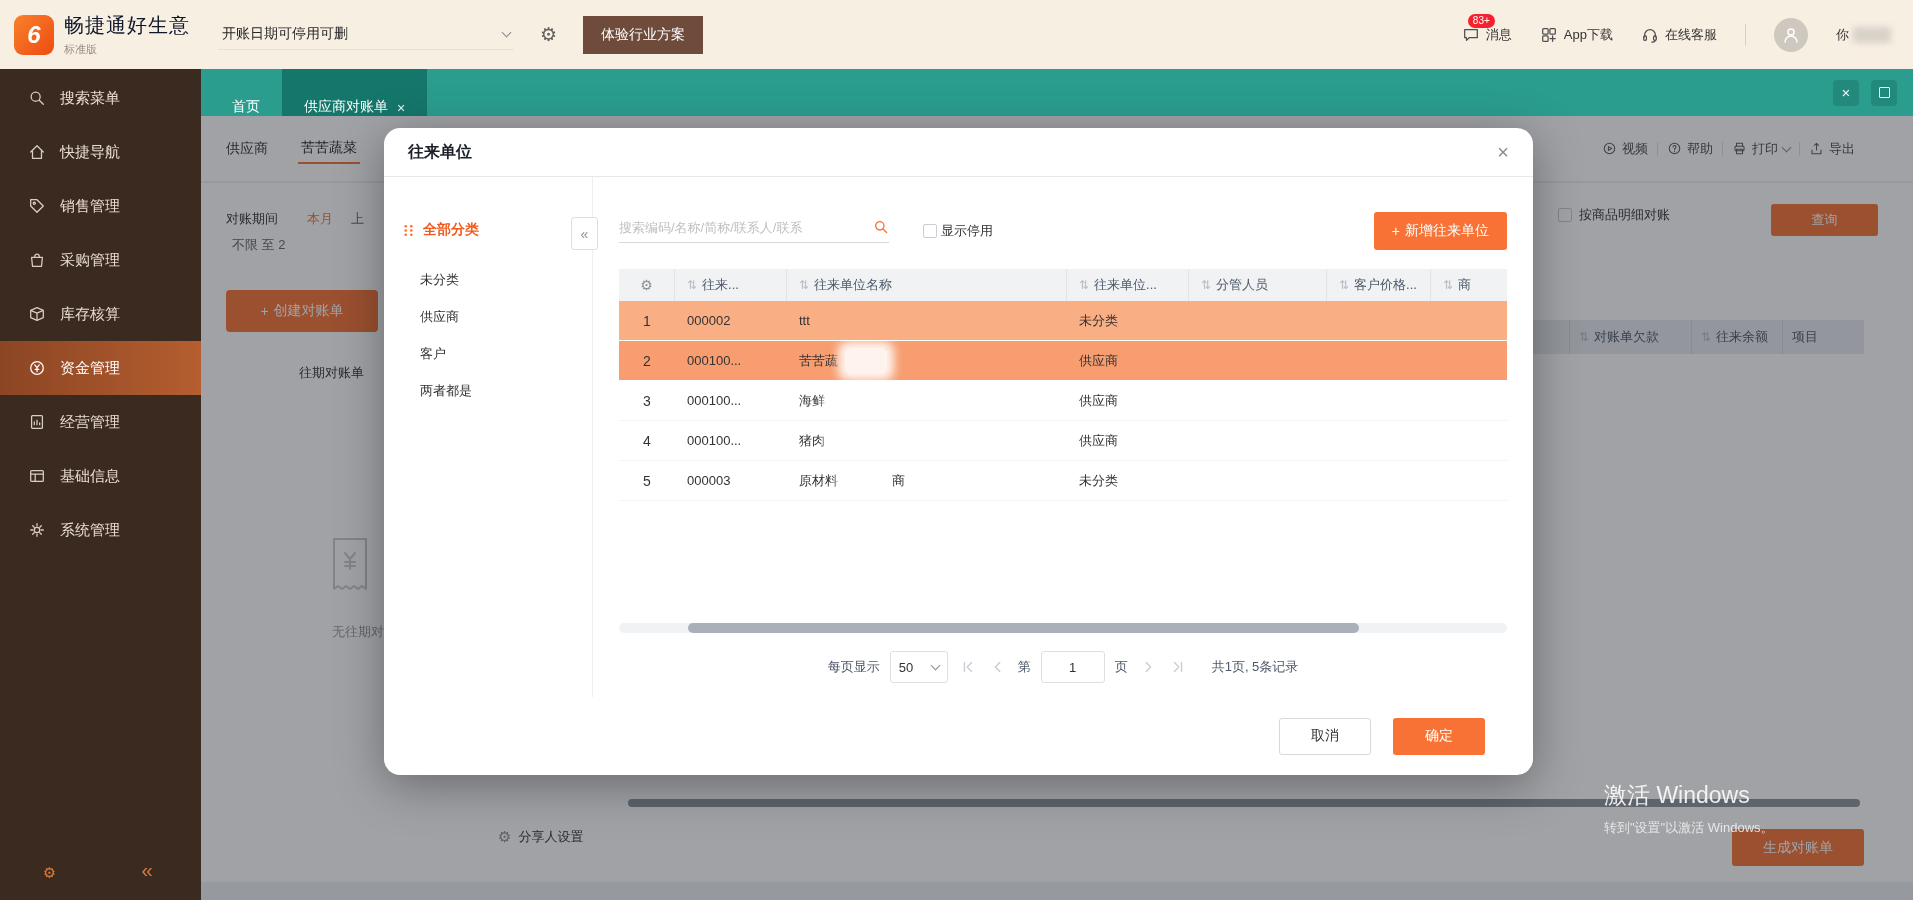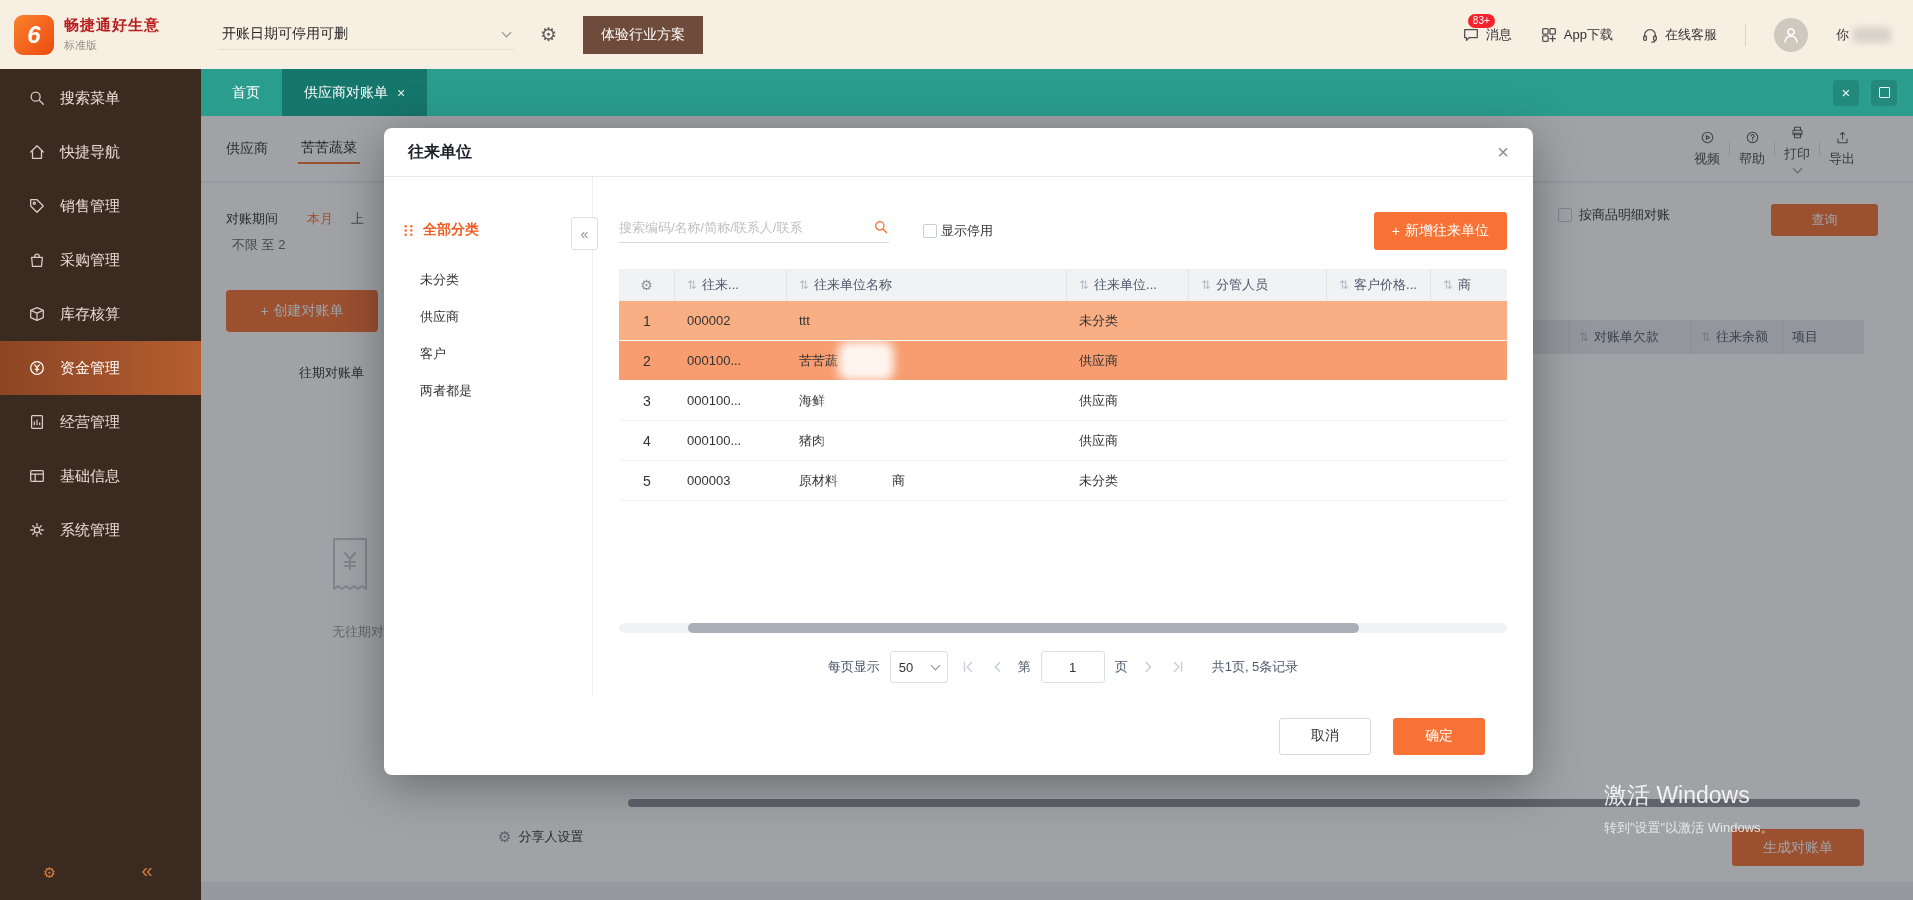--- a/index.html
+++ b/index.html
@@ -7,21 +7,21 @@
   body { font-family:"Liberation Sans","DejaVu Sans",sans-serif; overflow:hidden; background:#eef0f3; color:#333; }
   .app { position:relative; width:1913px; height:900px; }
   [data-interactable="true"] { cursor:pointer; }
   svg { display:block; }
 
   
   .topbar { height:69px; background:#f8efe3; display:flex; align-items:center; padding:0 22px 0 14px; position:relative; z-index:3; }
   .logo { display:flex; align-items:center; width:190px; flex:none; }
   .logo-mark { width:40px; height:40px; border-radius:9px; background:linear-gradient(135deg,#f9812c,#ee4b10); color:#fff; font-weight:bold; font-style:italic; font-size:24px; display:flex; align-items:center; justify-content:center; }
   .brand-text { margin-left:10px; }
-  .brand-name { color:#b91c1c; font-size:15px; font-weight:bold; letter-spacing:1px; }
+  .brand-name { color:#0f172a; font-size:20px; font-weight:normal; letter-spacing:1px; }
   .brand-edition { font-size:11px; color:#9c8f86; margin-top:3px; }
   .account-select { margin-left:14px; width:296px; display:flex; align-items:center; justify-content:space-between; font-size:14px; color:#262626; border-bottom:1px solid #eadfcf; padding:6px 4px; }
   .chev { width:7px; height:7px; border-right:1.6px solid #8c8c8c; border-bottom:1.6px solid #8c8c8c; transform:rotate(45deg); display:inline-block; margin-top:-3px; }
   .top-gear { margin-left:26px; font-size:19px; color:#5f5f5f; }
   .btn-dark { margin-left:26px; height:38px; padding:0 18px; background:#6e4b3a; color:#fff; border:none; border-radius:0; font-size:14px; display:flex; align-items:center; font-family:inherit; }
   .top-right { margin-left:auto; display:flex; align-items:center; gap:28px; }
   .top-item { display:flex; align-items:center; gap:6px; font-size:13px; color:#333; position:relative; }
   .top-item svg { color:#4f4f4f; }
   .badge { position:absolute; top:-12px; left:6px; background:#f5222d; color:#fff; font-size:10px; line-height:1; border-radius:8px; padding:2px 5px; white-space:nowrap; }
   .divider-v { width:1px; height:22px; background:#ddd0c2; }
@@ -39,34 +39,34 @@
   .side-item.active { background:linear-gradient(90deg,#8c4523,#b55e30); color:#fff; }
   .side-item.active svg { color:#fff; }
   .side-footer { position:absolute; bottom:0; left:0; right:0; height:56px; display:flex; align-items:center; justify-content:space-between; padding:0 48px 0 44px; color:#d07a3e; }
   .side-footer .gear { font-size:18px; }
   .side-footer .collapse { font-size:20px; line-height:1; }
 
   .main { flex:1; display:flex; flex-direction:column; min-width:0; }
 
   
   .tabbar { height:47px; background:#2a9d8f; display:flex; align-items:stretch; padding-left:9px; flex:none; }
-  .tab { display:flex; align-items:center; gap:9px; padding:0 22px; color:#fff; font-size:14px; }
+  .tab { display:flex; align-items:flex-end; gap:9px; padding:0 22px; color:#fff; font-size:14px; }
   .tab.active { background:#15766b; }
   .tab-close { font-size:14px; opacity:.9; }
   .tab-tools { margin-left:auto; display:flex; align-items:center; gap:12px; padding-right:16px; }
   .tool-box { width:26px; height:26px; border-radius:4px; background:rgba(0,0,0,.12); color:#eafaf7; display:flex; align-items:center; justify-content:center; font-size:15px; }
   .fs-glyph { width:11px; height:11px; border:1.6px solid #eafaf7; border-radius:1px; display:inline-block; }
 
   
   .content { position:relative; flex:1; background:#eef0f3; overflow:hidden; }
   .row-breadcrumb { position:absolute; left:0; top:0; right:0; height:66px; background:#fff; border-bottom:1px solid #f0f0f0; display:flex; align-items:center; padding:0 49px 0 25px; }
   .bc-label { font-size:14px; color:#333; }
   .bc-value { margin-left:30px; display:flex; align-items:center; gap:7px; font-size:14px; color:#262626; padding:5px 3px; border-bottom:2px solid #f77234; }
   .bc-tools { margin-left:auto; display:flex; align-items:center; font-size:13px; color:#4a4a4a; }
-  .bc-link { display:flex; align-items:center; gap:5px; padding:0 9px;flex-direction:column; }
+  .bc-link { display:flex; align-items:center; gap:5px; padding:0 9px; }
   .bc-link svg { color:#5a5a5a; }
   .sep { width:1px; height:14px; background:#e0e0e0; }
 
   .row-filter { position:absolute; left:0; top:67px; right:0; height:79px; background:#fff; }
   .f-label { position:absolute; left:25px; top:27px; font-size:13px; color:#333; }
   .f-month { position:absolute; left:106px; top:27px; font-size:13px; color:#f77234; }
   .f-last { position:absolute; left:150px; top:27px; font-size:13px; color:#666; }
   .f-range { position:absolute; left:31px; top:53px; font-size:13px; color:#666; }
   .f-check { position:absolute; left:1346px; top:23px; display:flex; align-items:center; gap:7px; font-size:13px; color:#333;margin-left:11px; }
   .cb { width:14px; height:14px; border:1px solid #c9cdd4; border-radius:2px; background:#fff; flex:none; }
@@ -86,21 +86,21 @@
   .share-row { position:absolute; left:297px; top:566px; display:flex; align-items:center; gap:7px; font-size:13px; color:#333; }
   .share-row .gear { color:#8a8f99; font-size:15px; }
   .generate-btn { position:absolute; left:1531px; top:567px; width:132px; height:37px; font-size:14px; }
 
   .overlay { position:absolute; inset:0; background:rgba(28,33,43,.42); z-index:5; }
   .watermark { position:absolute; left:1403px; top:664px; z-index:6; color:rgba(248,248,248,.92); }
   .wm1 { font-size:23px; font-weight:300; }
   .wm2 { font-size:13px; margin-top:8px; color:rgba(240,240,240,.88); }
 
   
-  .modal { position:absolute; left:384px; top:128px; width:1149px; height:647px; background:#fff; border-radius:8px; box-shadow:0 10px 48px rgba(0,0,0,.35); z-index:10; display:flex; flex-direction:column; }
+  .modal { position:absolute; left:384px; top:128px; width:1149px; height:647px; background:#fff; border-radius:16px; box-shadow:0 10px 48px rgba(0,0,0,.35); z-index:10; display:flex; flex-direction:column; }
   .m-title { height:49px; flex:none; border-bottom:1px solid #e8e8e8; display:flex; align-items:center; padding:0 24px; }
   .m-title-text { font-size:16px; font-weight:bold; color:#1d2129; }
   .m-close { margin-left:auto; font-size:20px; color:#8c8c8c; line-height:1; }
   .m-body { flex:1; display:flex; min-height:0; }
   .m-cats { width:209px; flex:none; border-right:1px solid #eceef1; position:relative; padding-top:44px; }
   .cat-head { display:flex; align-items:center; gap:8px; padding-left:18px; font-size:14px; color:#f25b1f; font-weight:bold; }
   .cat-list { margin-top:22px; }
   .cat-item { height:37px; display:flex; align-items:center; padding-left:36px; font-size:13px; color:#333; }
   .cat-collapse { position:absolute; left:187px; top:40px; width:27px; height:33px; background:#fff; border:1px solid #dcdfe4; border-radius:3px; display:flex; align-items:center; justify-content:center; color:#8c8c8c; font-size:14px; z-index:2; }
   .m-main { flex:1; min-width:0; padding:0 26px; display:flex; flex-direction:column; overflow:hidden; }

